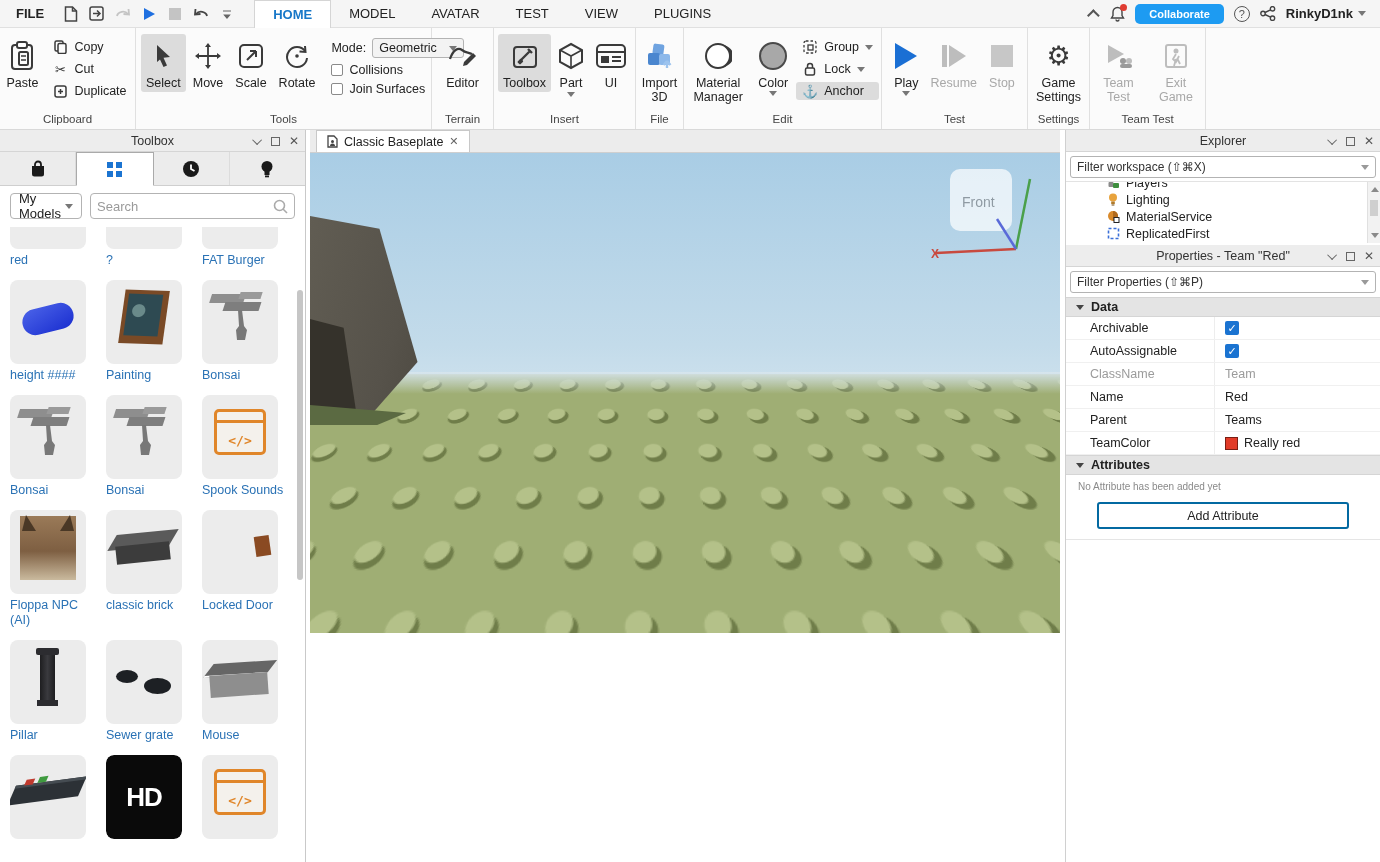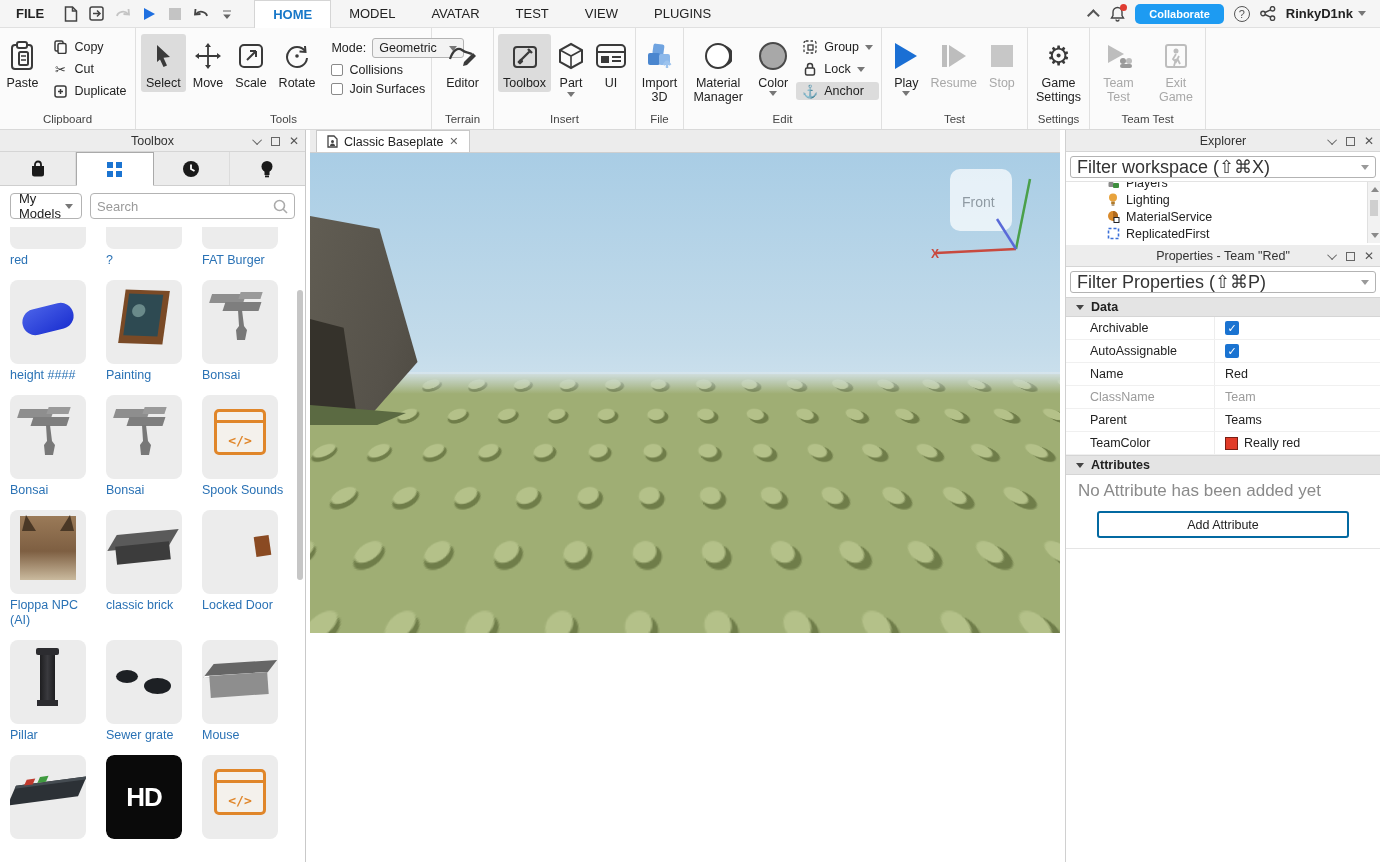--- a/index.html
+++ b/index.html
@@ -130,41 +130,41 @@
 #pad-red .front { background:linear-gradient(90deg,#9e2317 0 6%, #c22d1e 16%); clip-path:polygon(5% 57%, 97% 52%, 96% 90%, 7% 94%); }
 .star { position:absolute; }
 #pad-blue .star { left:32px; top:10px; transform:skewX(-14deg) rotate(-5deg); }
 #pad-red .star { left:24px; top:6px; transform:skewX(10deg) rotate(3deg); }
 #viewcube { position:absolute; left:620px; top:10px; }
 #viewcube text { font-family:"Liberation Sans", sans-serif; }
 
 
 #rightcol { position:absolute; left:1065px; top:130px; width:315px; height:732px; background:#fff; border-left:1px solid #d0d0d0; }
 .filter-row { margin:4px 0 0; border:1px solid #b3b3b3; border-radius:3px; height:22px; display:flex; align-items:center; padding:0 6px; background:#fff; }
-.filter-row input { border:none; outline:none; flex:1; font-size:18px; color:#333; font-family:"Liberation Sans", sans-serif; background:transparent; }
+.filter-row input { border:none; outline:none; flex:1; font-size:12px; color:#333; font-family:"Liberation Sans", sans-serif; background:transparent; }
 #exp-tree { position:relative; height:62px; overflow:hidden; border-top:1px solid #e3e3e3; margin-top:3px; }
 .tree-rows { margin-top:-8px; }
 .tree-row { height:17px; display:flex; align-items:center; gap:6px; padding-left:40px; font-size:12.5px; color:#222; }
 .tree-ic { width:14px; height:14px; display:flex; align-items:center; justify-content:center; }
 .exp-scroll { position:absolute; right:0; top:0; width:13px; height:100%; background:#f2f2f2; border-left:1px solid #e0e0e0; }
 .exp-scroll .sarrow { position:absolute; left:3px; width:0; height:0; border-left:4px solid transparent; border-right:4px solid transparent; }
 .exp-scroll .up { top:5px; border-bottom:5px solid #8a8a8a; }
 .exp-scroll .down { bottom:5px; border-top:5px solid #8a8a8a; }
 .exp-scroll .sthumb { position:absolute; left:2px; top:18px; width:8px; height:16px; background:#cfcfcf; }
 #props { margin-top:4px; }
 .sect-head { height:20px; background:#e4e4e4; border-top:1px solid #d5d5d5; border-bottom:1px solid #d5d5d5; display:flex; align-items:center; gap:7px; padding-left:10px; font-size:12.5px; font-weight:bold; color:#222; }
 .sect-caret { width:0; height:0; border-left:4px solid transparent; border-right:4px solid transparent; border-top:5px solid #444; }
 .prow { display:grid; grid-template-columns:148px 1fr; height:23px; border-bottom:1px solid #f0f0f0; font-size:12.5px; align-items:center; }
 .prow .pname { padding-left:24px; color:#222; }
 .prow .pval { border-left:1px solid #ededed; height:100%; display:flex; align-items:center; padding-left:10px; color:#222; gap:6px; }
 .prow.muted .pname, .prow.muted .pval { color:#9b9b9b; }
 .pcheck { width:14px; height:14px; background:#1a73d1; border-radius:2px; position:relative; }
 .pcheck::after { content:"✓"; position:absolute; inset:0; color:#fff; font-size:11px; line-height:14px; text-align:center; }
 .swatch { width:13px; height:13px; background:#e23b28; border:1px solid #7a1e14; }
-.attr-empty { font-size:17px; color:#8a8a8a; padding:6px 16px 6px 12px; }
+.attr-empty { font-size:10px; color:#8a8a8a; padding:6px 16px 6px 12px; }
 .add-attr { margin:4px auto 10px; width:252px; height:27px; border:2px solid #0369a1; border-radius:3px; background:#fff; display:flex; align-items:center; justify-content:center; font-size:12.5px; color:#222; }
 .seg-line { border-bottom:1px solid #e5e5e5; }
 svg { display:block; }
 </style>
 </head>
 <body>
 
 <div id="titlebar">
   <div class="tb-file">FILE</div>
   <div class="tb-ico">
@@ -864,27 +864,27 @@
       <div class="pval">
           <span class="pcheck"></span>
         </div>
     </div>
     <div class="prow">
       <div class="pname">AutoAssignable</div>
       <div class="pval">
           <span class="pcheck"></span>
         </div>
     </div>
+    <div class="prow muted">
+      <div class="pname">ClassName</div>
+      <div class="pval">Team</div>
+    </div>
     <div class="prow">
       <div class="pname">Name</div>
       <div class="pval">Red</div>
-    </div>
-    <div class="prow muted">
-      <div class="pname">ClassName</div>
-      <div class="pval">Team</div>
     </div>
     <div class="prow">
       <div class="pname">Parent</div>
       <div class="pval">Teams</div>
     </div>
     <div class="prow">
       <div class="pname">TeamColor</div>
       <div class="pval">
           <span class="swatch"></span>
           <span>Really red</span>

